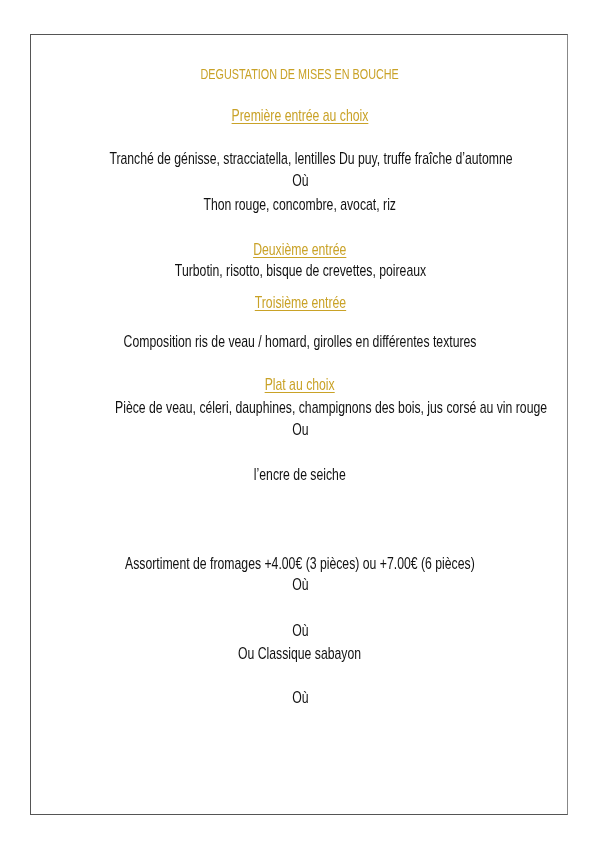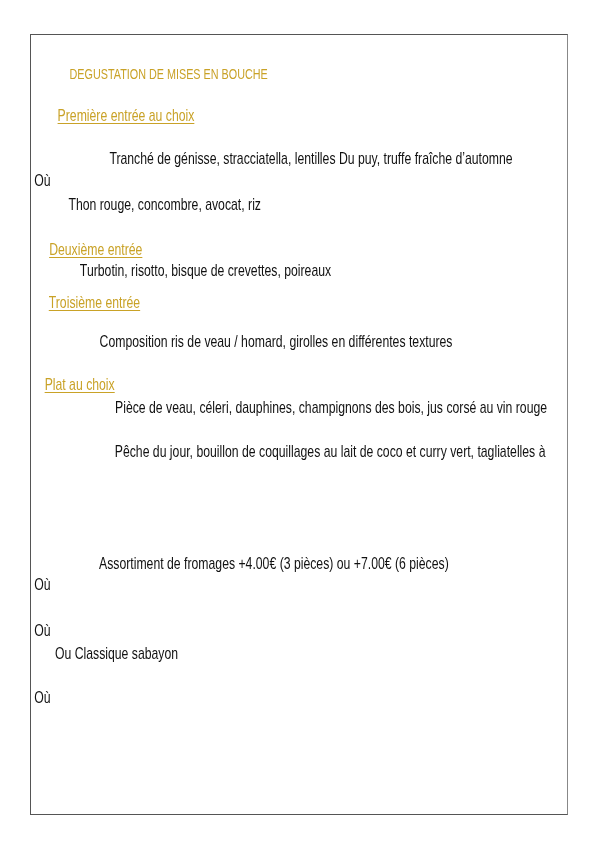--- a/index.html
+++ b/index.html
@@ -3,21 +3,21 @@
 <meta charset="utf-8">
 <style>
   html, body { margin: 0; padding: 0; background: #ffffff; }
   body { width: 600px; height: 851px; position: relative; overflow: hidden; }
   .page {
     position: absolute; left: 30px; top: 34px; width: 538px; height: 781px;
     border: 1px solid #555555; border-right-color: #888; box-sizing: border-box;
     background: #fff;
   }
   .line {
-    position: absolute; left: 0; width: 538px; 
+    position: absolute; left: 0; width: 538px; text-align: center;
     font-family: "Liberation Sans", sans-serif; font-size: 17px;
     color: #111111; white-space: nowrap; line-height: 20px;
   }
   .line span.txt { display: inline-block; transform: scaleX(0.72); transform-origin: center; }
   .gold { color: #C9A227; }
   .ul span.txt { text-decoration: underline; text-underline-offset: 2px; }
   .small { font-size: 15px; }
 </style>
 </head>
 <body>
@@ -31,20 +31,21 @@
   <div class="line" style="top:160px"><span class="txt">Thon rouge, concombre, avocat, riz</span></div>
 
   <div class="line gold ul" style="top:205px"><span class="txt">Deuxième entrée</span></div>
   <div class="line" style="top:226px"><span class="txt">Turbotin, risotto, bisque de crevettes, poireaux</span></div>
 
   <div class="line gold ul" style="top:258px"><span class="txt">Troisième entrée</span></div>
   <div class="line" style="top:297px"><span class="txt">Composition ris de veau / homard, girolles en différentes textures</span></div>
 
   <div class="line" style="top:363px"><span class="txt">Pièce de veau, céleri, dauphines, champignons des bois, jus corsé au vin rouge</span></div>
   <div class="line gold ul" style="top:340px"><span class="txt">Plat au choix</span></div>
-  <div class="line" style="top:407px"><span class="txt">Pêche du jour, bouillon de coquillages au lait de coco et curry vert, tagliatelles à</span></div>
+  <div class="line" style="top:385px"><span class="txt">Ou</span></div>
+  <div class="line" style="top:430px"><span class="txt">l’encre de seiche</span></div>
 
   <div class="line" style="top:519px"><span class="txt">Assortiment de fromages +4.00€ (3 pièces) ou +7.00€ (6 pièces)</span></div>
   <div class="line" style="top:540px"><span class="txt">Où</span></div>
   <div class="line" style="top:586px"><span class="txt">Où</span></div>
   <div class="line" style="top:609px"><span class="txt">Ou Classique sabayon</span></div>
   <div class="line" style="top:653px"><span class="txt">Où</span></div>
 </div>
 
 </body></html>

